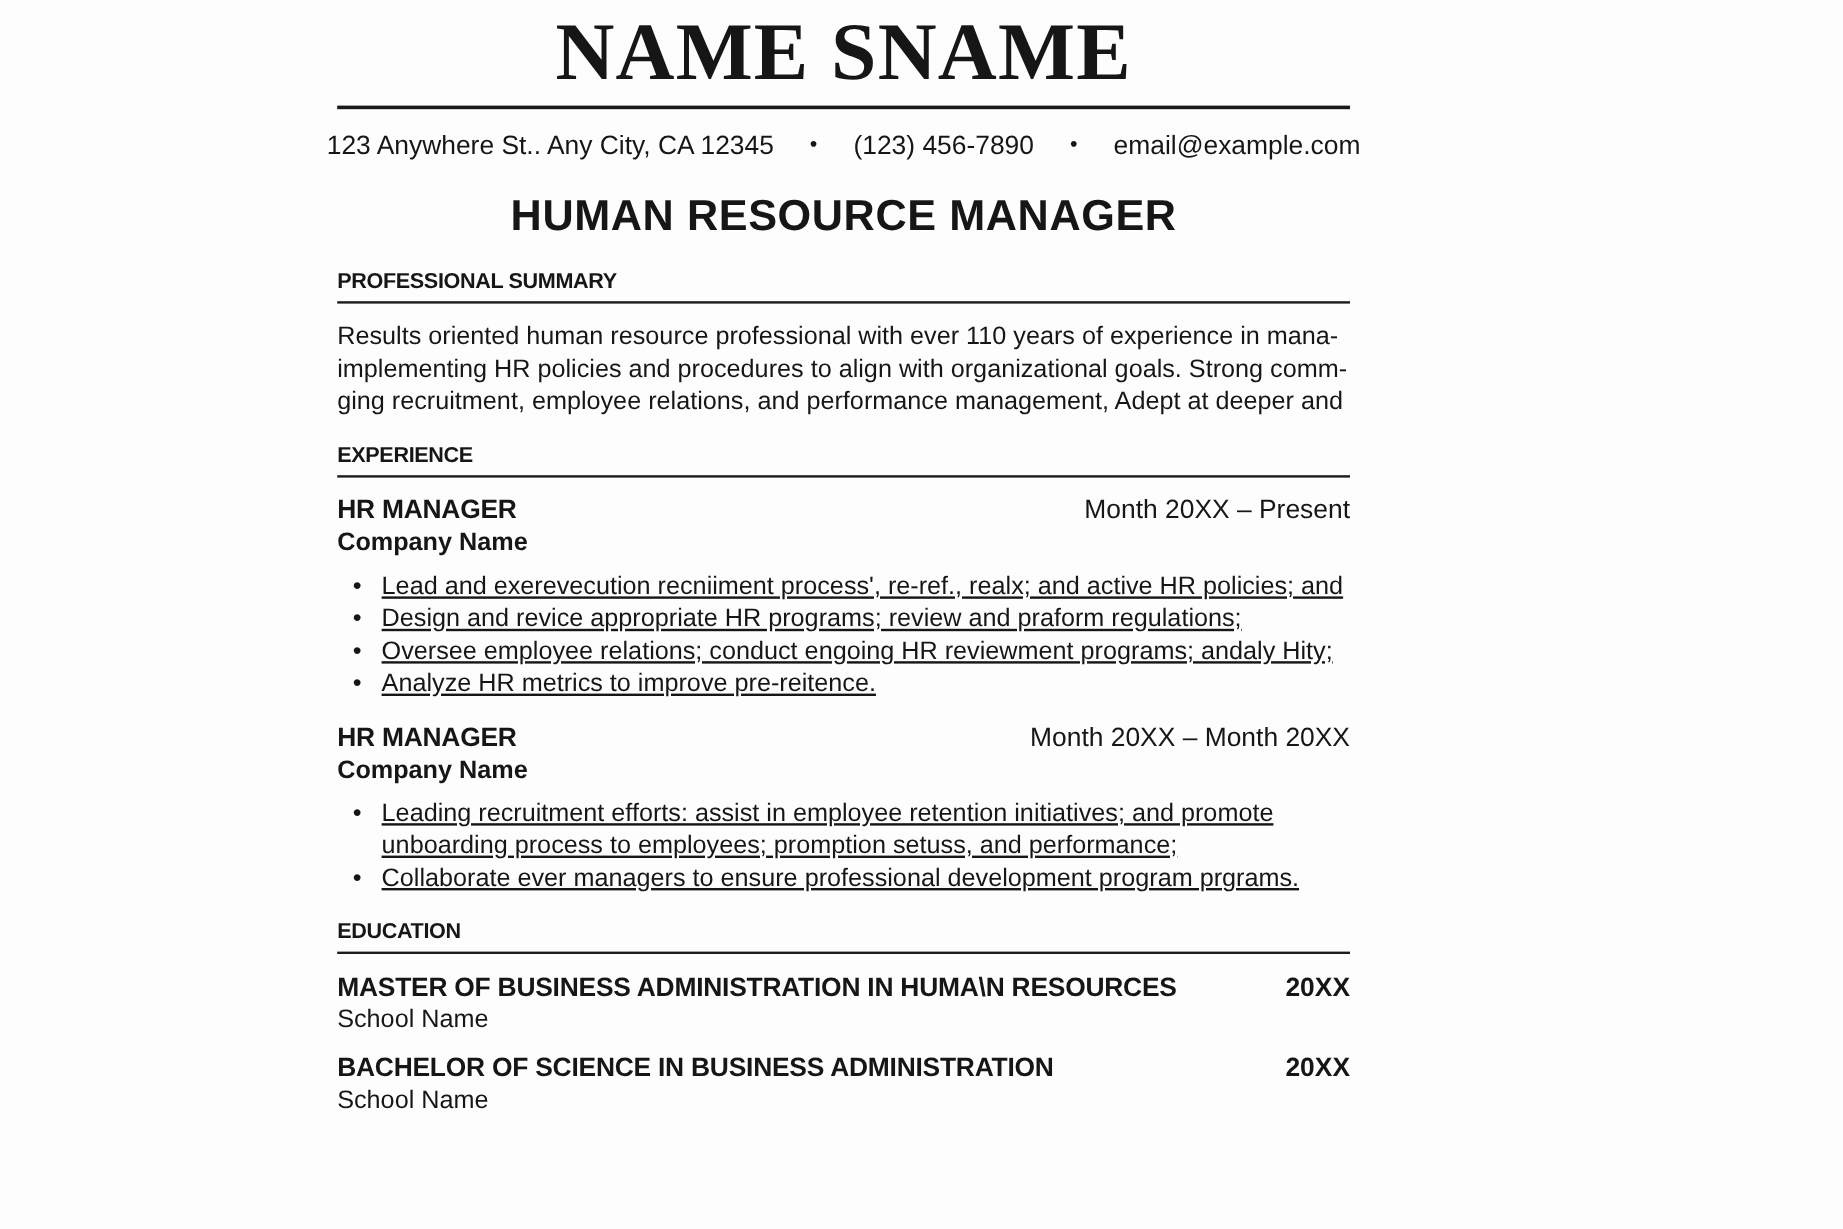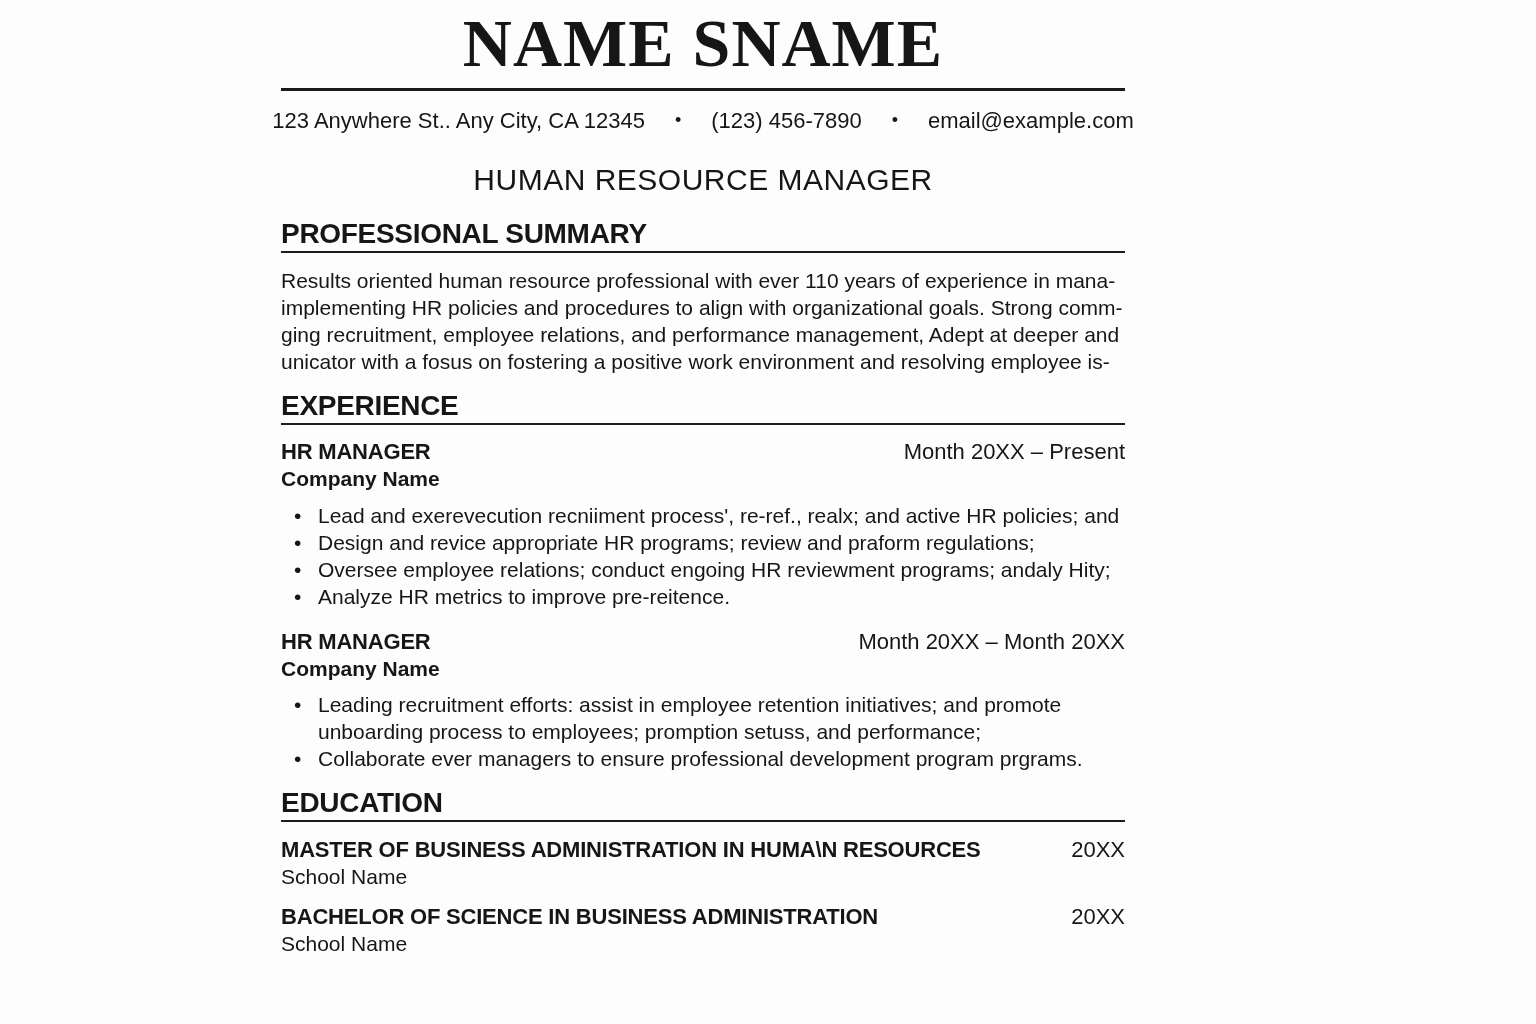--- a/index.html
+++ b/index.html
@@ -38,29 +38,29 @@
     align-items: center;
     gap: 30px;
     font-size: 22px;
     line-height: 28px;
     white-space: nowrap;
   }
   .contact .sep { font-size: 18px; position: relative; top: -1px; }
   .role-title {
     margin-top: 26px;
     text-align: center;
-    font-weight: 400;
-    font-size: 30px;
+    font-weight: 700;
+    font-size: 36px;
     line-height: 38px;
     letter-spacing: 0.5px;
   }
   .section-head {
     margin-top: 22px;
     font-weight: 700;
-    font-size: 28px;
+    font-size: 18px;
     line-height: 26px;
     letter-spacing: -0.3px;
     padding-bottom: 4px;
     border-bottom: 2px solid #1c1c1c;
   }
   .section-head.tight { margin-top: 18px; }
   .summary {
     margin-top: 14px;
     font-size: 21px;
     line-height: 27px;
@@ -86,32 +86,32 @@
   .bullet {
     display: flex;
     font-size: 21px;
     line-height: 27px;
   }
   .bullet .marker {
     flex: 0 0 24px;
     padding-left: 13px;
     box-sizing: content-box;
   }
-  .bullet .btext { flex: 1; }
+  .bullet .btext { flex: 1; text-decoration: underline; }
   .edu-row {
     margin-top: 14px;
     display: flex;
     justify-content: space-between;
     align-items: baseline;
     font-size: 22px;
     line-height: 27px;
   }
   .edu-row.second { margin-top: 13px; }
   .edu-degree { font-weight: 700; letter-spacing: -0.2px; }
-  .edu-year { font-weight: 400; text-align: right; }
+  .edu-year { font-weight: 700; text-align: right; }
   .school {
     font-size: 21px;
     line-height: 27px;
   }
 </style>
 </head>
 <body>
 
 <div class="page">
 
@@ -126,21 +126,20 @@
     <span>email@example.com</span>
   </div>
 
   <div class="role-title">HUMAN RESOURCE MANAGER</div>
 
   <div class="section-head">PROFESSIONAL SUMMARY</div>
   <div class="summary">
     <div>Results oriented human resource professional with ever 110 years of experience in mana-</div>
     <div>implementing HR policies and procedures to align with organizational goals. Strong comm-</div>
     <div>ging recruitment, employee relations, and performance management, Adept at deeper and</div>
-    <div>unicator with a fosus on fostering a positive work environment and resolving employee is-</div>
   </div>
 
   <div class="section-head tight">EXPERIENCE</div>
 
   <div class="job-header">
     <span class="job-title">HR MANAGER</span>
     <span class="job-dates">Month 20XX – Present</span>
   </div>
   <div class="company">Company Name</div>
   <div class="bullets">

